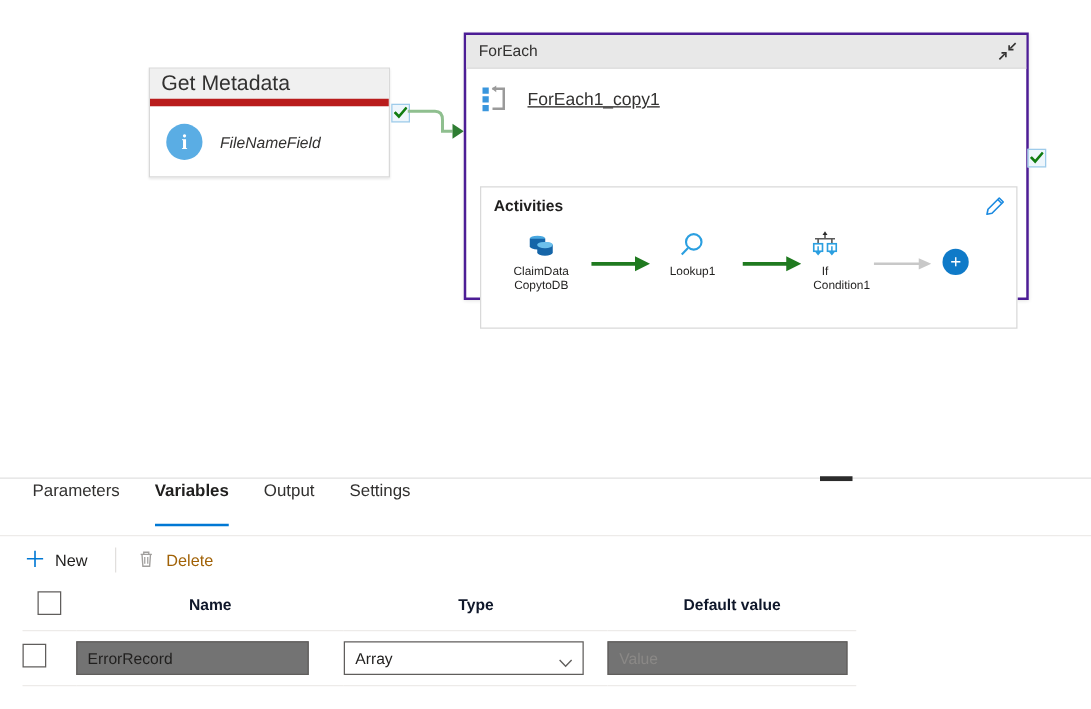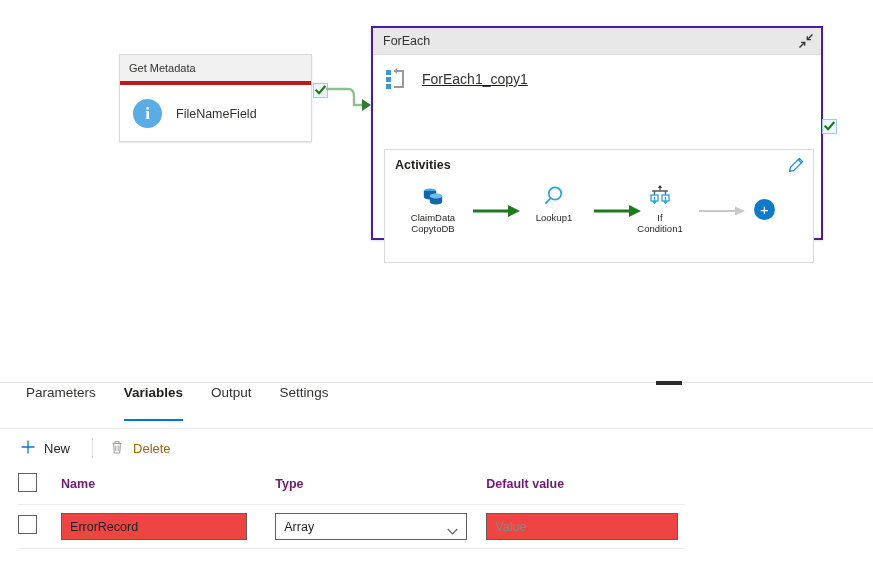--- a/index.html
+++ b/index.html
@@ -16,32 +16,32 @@
   
   #canvas { position: absolute; left:0; top:0; width:873px; height:381px; background:#ffffff; }
 
   
   .node-getmeta {
     position: absolute; left: 119px; top: 54px; width: 193px; height: 88px;
     background:#ffffff; border:1px solid #d9d9d9;
     box-shadow: 0 1px 2px rgba(0,0,0,0.10);
   }
   .node-getmeta .nhead {
-    height: 30px; background:#f0f0f0; border-bottom:4px solid #b91c1c;
+    height: 30px; background:#f0f0f0; border-bottom:6px solid #b91c1c;
     display:flex; align-items:center; padding-left:9px;
-    font-size:11px; color:#323130;
+    font-size:17px; color:#323130;
   }
   .node-getmeta .nbody { height:57px; display:flex; align-items:center; padding-left:13px; gap:14px; }
   .info-icon {
     width:29px; height:29px; border-radius:50%; background:#5aade4;
     display:flex; align-items:center; justify-content:center;
     color:#ffffff; font-size:17px; font-weight:bold; font-family:"Liberation Serif", serif;
     line-height:1;
   }
-  .node-getmeta .nlabel { font-size:12.5px; color:#323130; }
+  .node-getmeta .nlabel { font-size:12.5px; color:#323130;font-style:italic; }
 
   
   .check-badge {
     position:absolute; width:15px; height:15px;
     background:#eef6fc; border:1px solid #9ecbea;
     display:flex; align-items:center; justify-content:center;
   }
   .check-badge svg { display:block; }
   #badge-getmeta { left:313px; top:83px; }
   #badge-foreach { left:822px; top:119px; }
@@ -103,35 +103,35 @@
   }
 
   .toolbar { display:flex; align-items:center; height:38px; padding-left:18px; gap:0; }
   .tbtn { display:flex; align-items:center; gap:8px; padding:0 12px 0 2px; height:30px; cursor:pointer; font-size:13px; color:#201f1e; }
   .tbtn.disabled { color:#a16207; cursor:default; }
   .tsep { width:1px; height:20px; background:#e1dfdd; margin:0 14px 0 10px; }
 
   .table-wrap { padding:0 0 0 18px; }
   .tbl { width:667px; border-collapse:collapse; }
   .tbl th {
-    text-align:left; font-size:12.5px; font-weight:bold; color:#701a75;
+    text-align:center; font-size:12.5px; font-weight:bold; color:#0f172a;
     padding:6px 0 9px 0; border-bottom:1px solid #edebe9;
   }
   .tbl td { padding:8px 0 8px 0; border-bottom:1px solid #edebe9; vertical-align:middle; }
   .col-chk { width:48px; }
   .col-name { width:220px; }
   .col-type { width:215px; }
   .col-def { width:200px; }
 
   .chk {
     width:19px; height:19px; border:1px solid #605e5c; background:#ffffff;
     display:inline-block; cursor:pointer;
   }
   .tin {
-    width:186px; height:27px; border:1px solid #605e5c; background:#ef4444;
+    width:186px; height:27px; border:1px solid #605e5c; background:#737373;
     font-family:"Liberation Sans", sans-serif; font-size:12.5px; color:#201f1e;
     padding:0 8px; outline:none;
   }
   .tin::placeholder { color:#8a8886; }
   .sel-wrap { position:relative; width:192px; }
   .sel {
     width:192px; height:27px; border:1px solid #605e5c; background:#ffffff;
     font-size:12.5px; color:#201f1e; padding:0 26px 0 8px;
     display:flex; align-items:center; cursor:pointer;
   }
@@ -242,21 +242,21 @@
               <svg width="28" height="24" viewBox="0 0 28 24" aria-hidden="true">
                 <path d="M14 3 V7 M6 7 H22 M8.5 7 V11 M19.5 7 V11" stroke="#5b5b5b" stroke-width="1.3" fill="none"></path>
                 <path d="M14 1 L16 4 L12 4 Z" fill="#2b2b2b"></path>
                 <rect x="5" y="11" width="7" height="6" fill="none" stroke="#2b9fe0" stroke-width="1.3"></rect>
                 <rect x="16" y="11" width="7" height="6" fill="none" stroke="#2b9fe0" stroke-width="1.3"></rect>
                 <path d="M8.5 13 V19 M6.8 17.4 L8.5 19.4 L10.2 17.4" stroke="#2b9fe0" stroke-width="1.2" fill="none"></path>
                 <path d="M19.5 13 V19 M17.8 17.4 L19.5 19.4 L21.2 17.4" stroke="#2b9fe0" stroke-width="1.2" fill="none"></path>
               </svg>
             </div>
             <div class="aname">If</div>
-            <div class="aname" style="margin-top:0;">Condition1</div>
+            <div class="aname" style="margin-top:0;text-align:right;">Condition1</div>
           </div>
 
           <svg class="arrow" style="left:314px;" width="48" height="14" viewBox="0 0 48 14">
             <path d="M0 7 H38" stroke="#c8c8c8" stroke-width="2"></path>
             <path d="M36 2.5 L46 7 L36 11.5 Z" fill="#c8c8c8"></path>
           </svg>
 
           <div class="plus-btn" style="left:369px; top:17px;">
             <span>+</span>
           </div>

